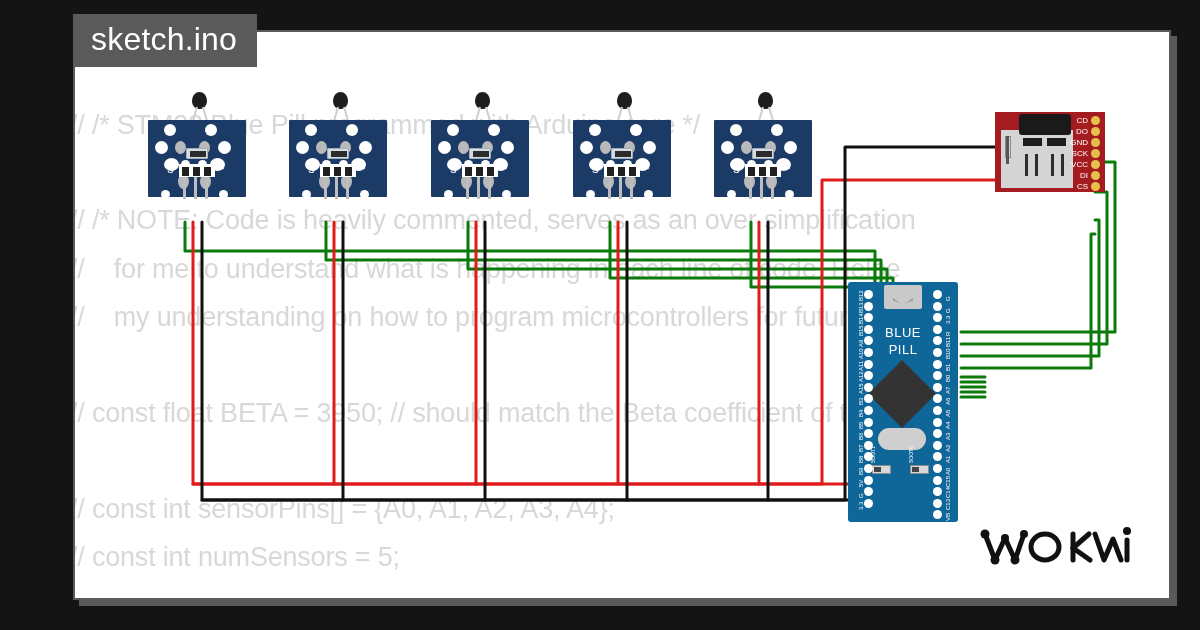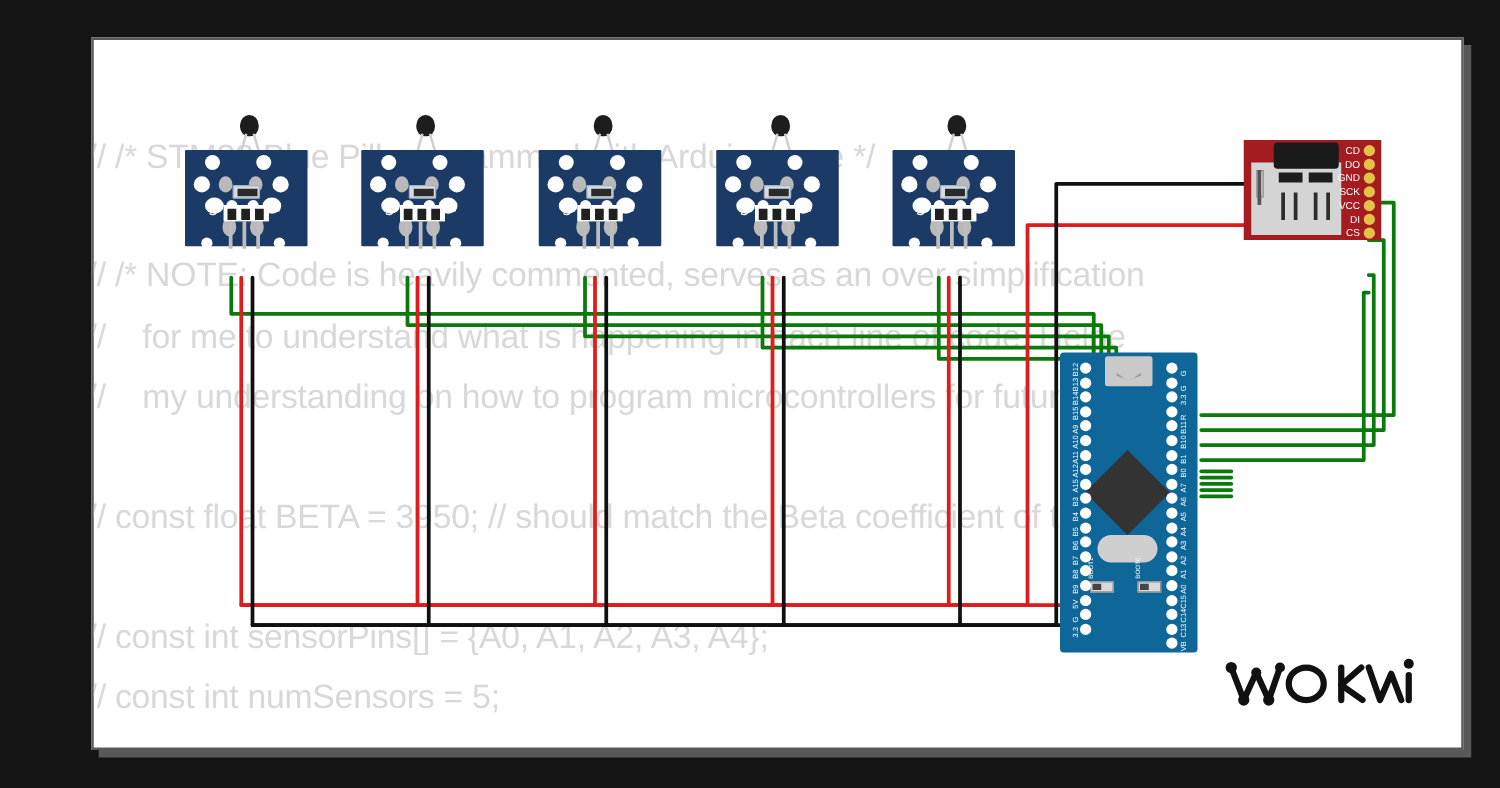--- a/index.html
+++ b/index.html
@@ -394,20 +394,24 @@
           </div>
         <div class="lbl lblS">S</div>
         <div class="lbl lblM">-</div>
         <div class="stub" style="left:35px;top:85px;height:22px;background:#bdbdbd;"></div>
         <div class="stub" style="left:46px;top:85px;height:22px;background:#bdbdbd;"></div>
         <div class="stub" style="left:57px;top:85px;height:22px;background:#bdbdbd;"></div>
       </div>
 
       <div id="bluepill">
         <div class="usb"></div>
+        <div class="name">
+          <div>BLUE</div>
+          <div>PILL</div>
+        </div>
         <div class="mcu"></div>
         <div class="xtal"></div>
         <div class="jmp" style="left:24px;top:183px;">
             <i></i>
           </div>
         <div class="jmp" style="left:62px;top:183px;">
             <i></i>
           </div>
         <div class="jmptxt" style="left:22px;top:181px;">BOOT1</div>
         <div class="jmptxt" style="left:60px;top:181px;">BOOT0</div>
@@ -532,14 +536,15 @@
         <circle cx="18" cy="38" r="4.5" fill="#111111"></circle>
         <circle cx="28" cy="16" r="4" fill="#111111"></circle>
         <circle cx="38" cy="38" r="4.5" fill="#111111"></circle>
         <circle cx="47" cy="12" r="4" fill="#111111"></circle>
         <circle cx="150" cy="9" r="4" fill="#111111"></circle>
       </svg>
 
     </div>
   </div>
 
+  <div id="tab">sketch.ino</div>
 
 </div>
 
 </body></html>

